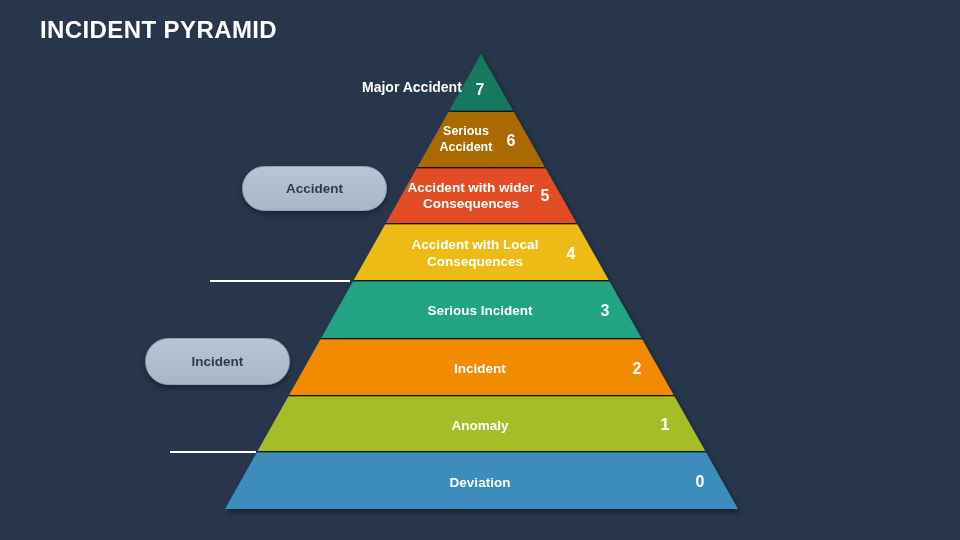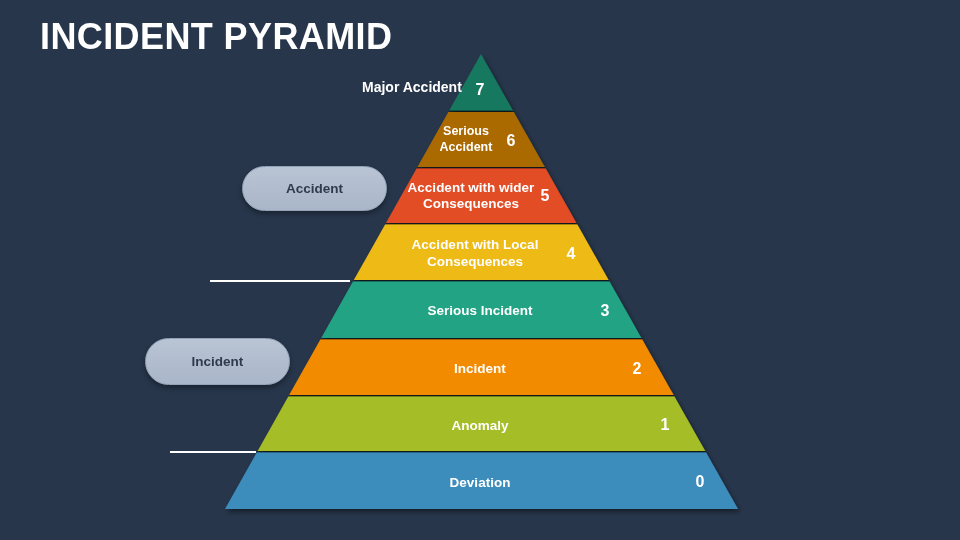--- a/index.html
+++ b/index.html
@@ -10,21 +10,21 @@
     overflow:hidden;
   }
   #stage {
     position:relative;
     width:960px; height:540px;
     background:#27364b;
   }
   #title {
     position:absolute;
     left:40px; top:16px;
-    font-size:36px;
+    font-size:24px;
     font-weight:bold;
     color:#ffffff;
     letter-spacing:0.4px;
   }
   #pyramid-svg {
     position:absolute;
     left:0; top:0;
     width:960px; height:540px;
   }
   .band-label {

